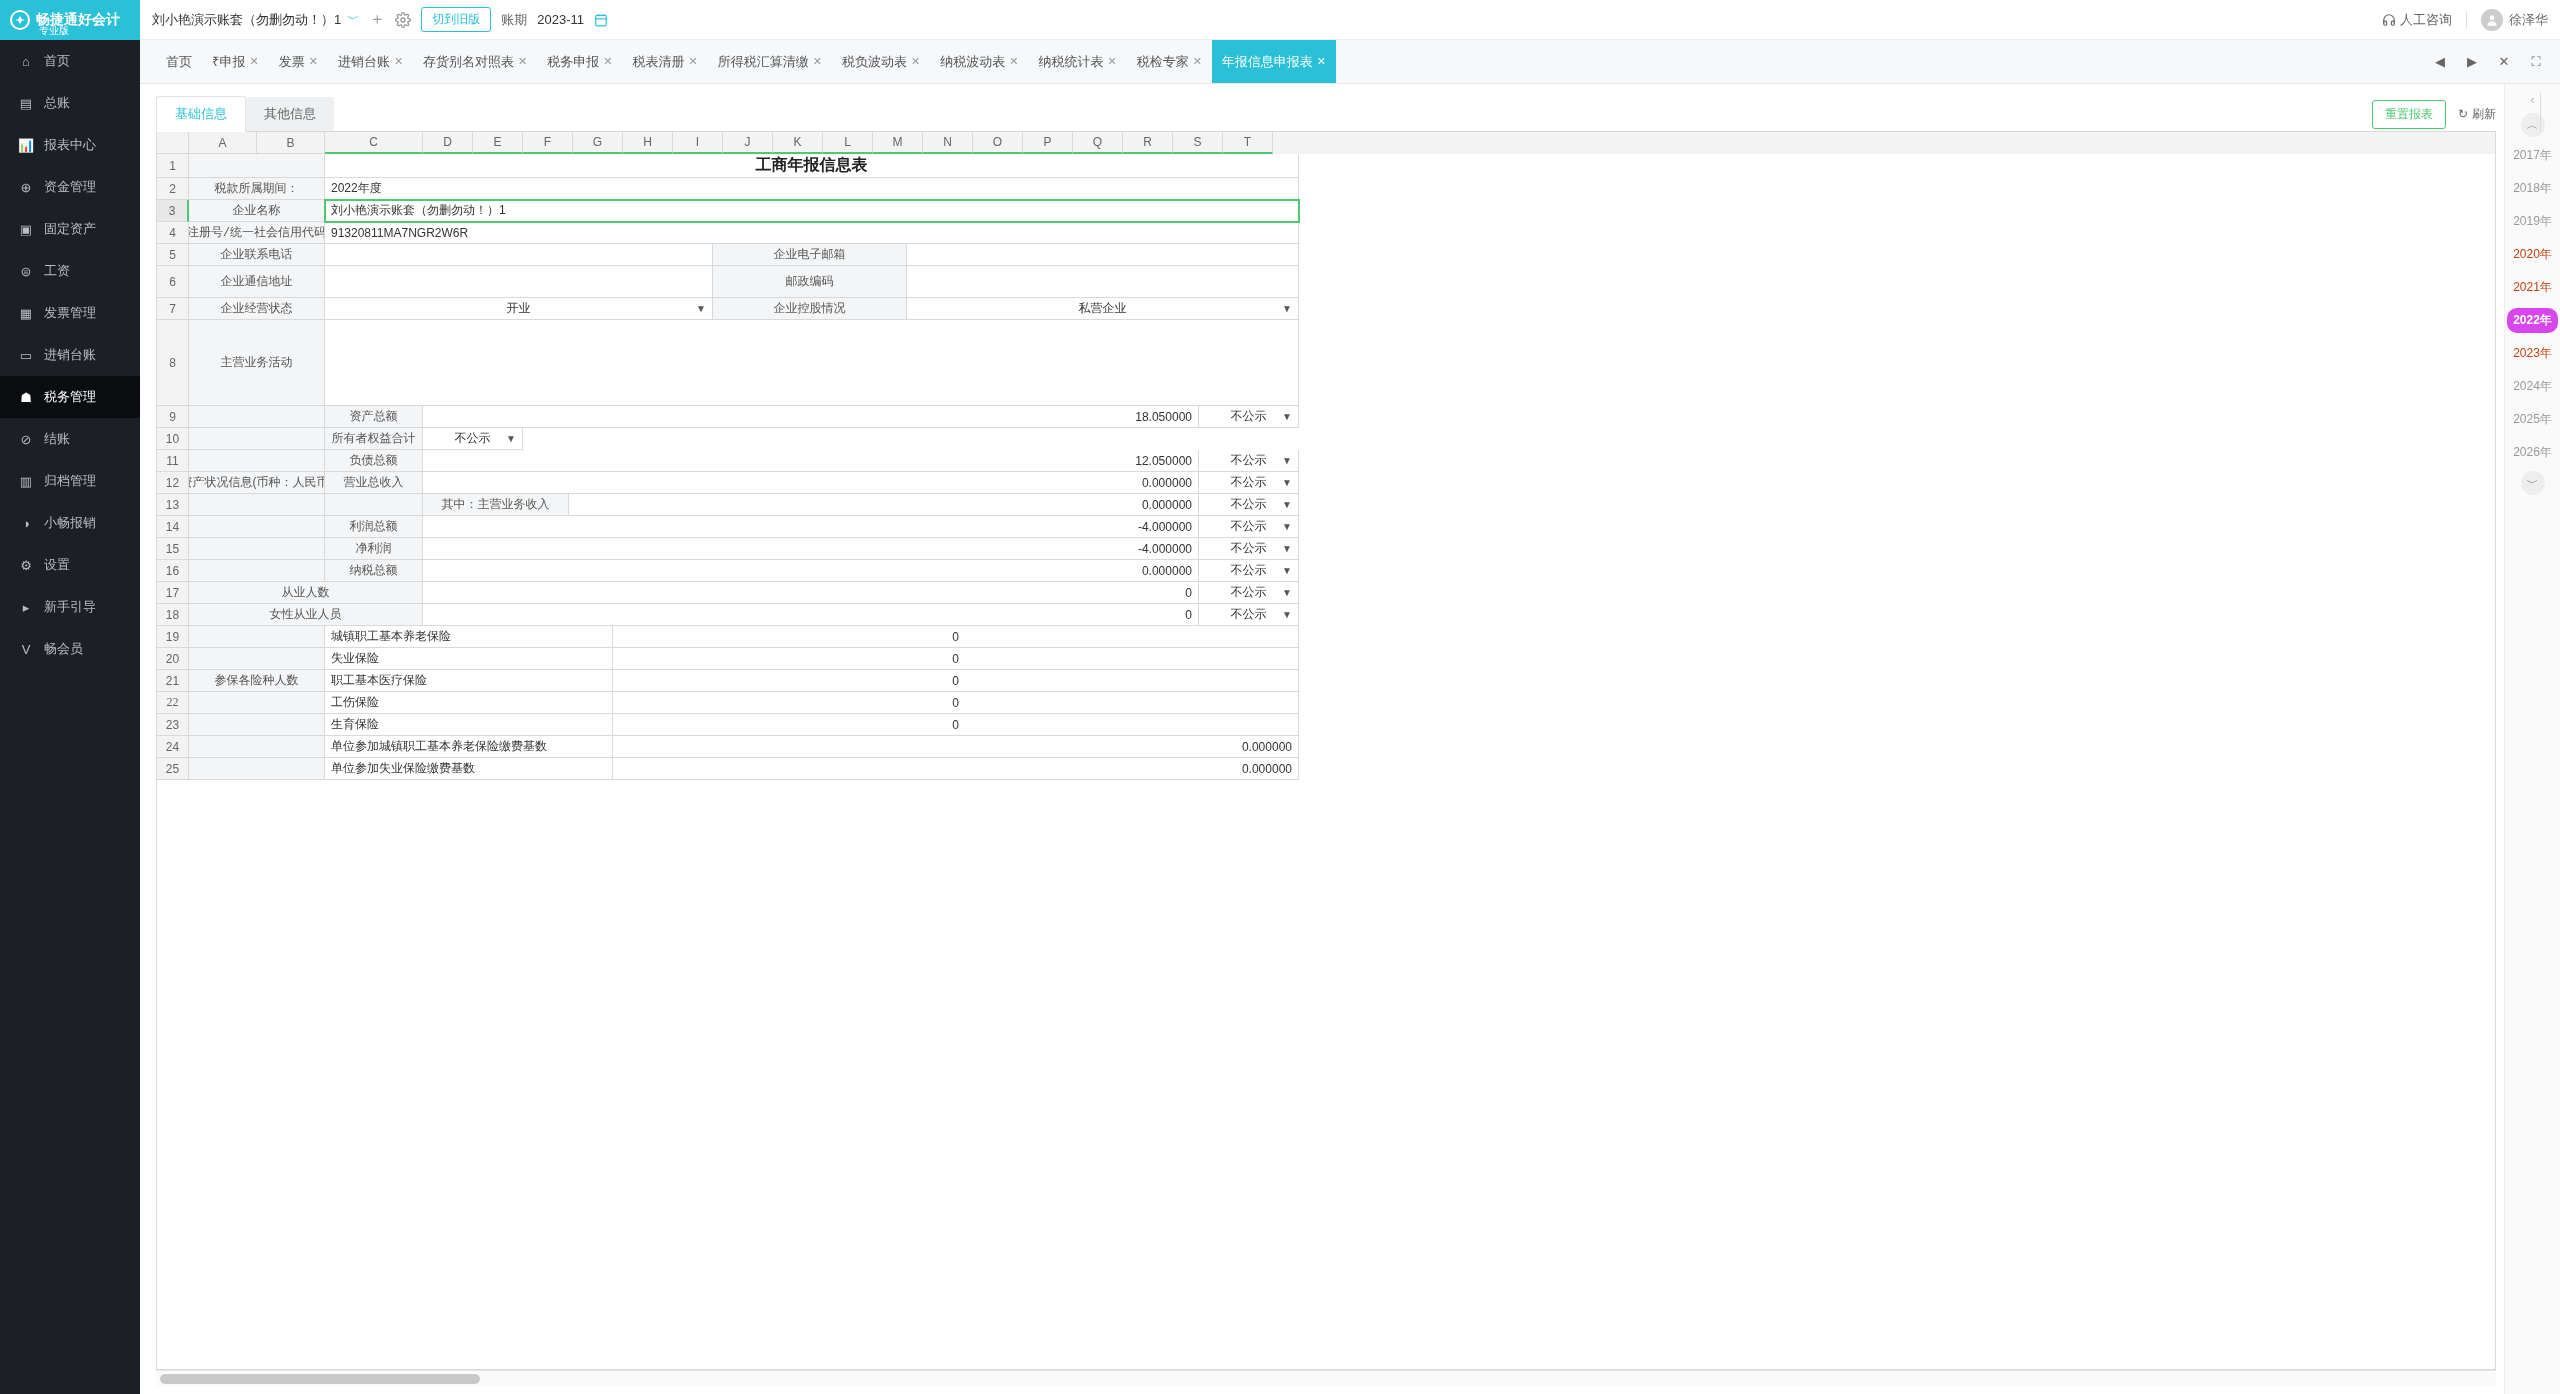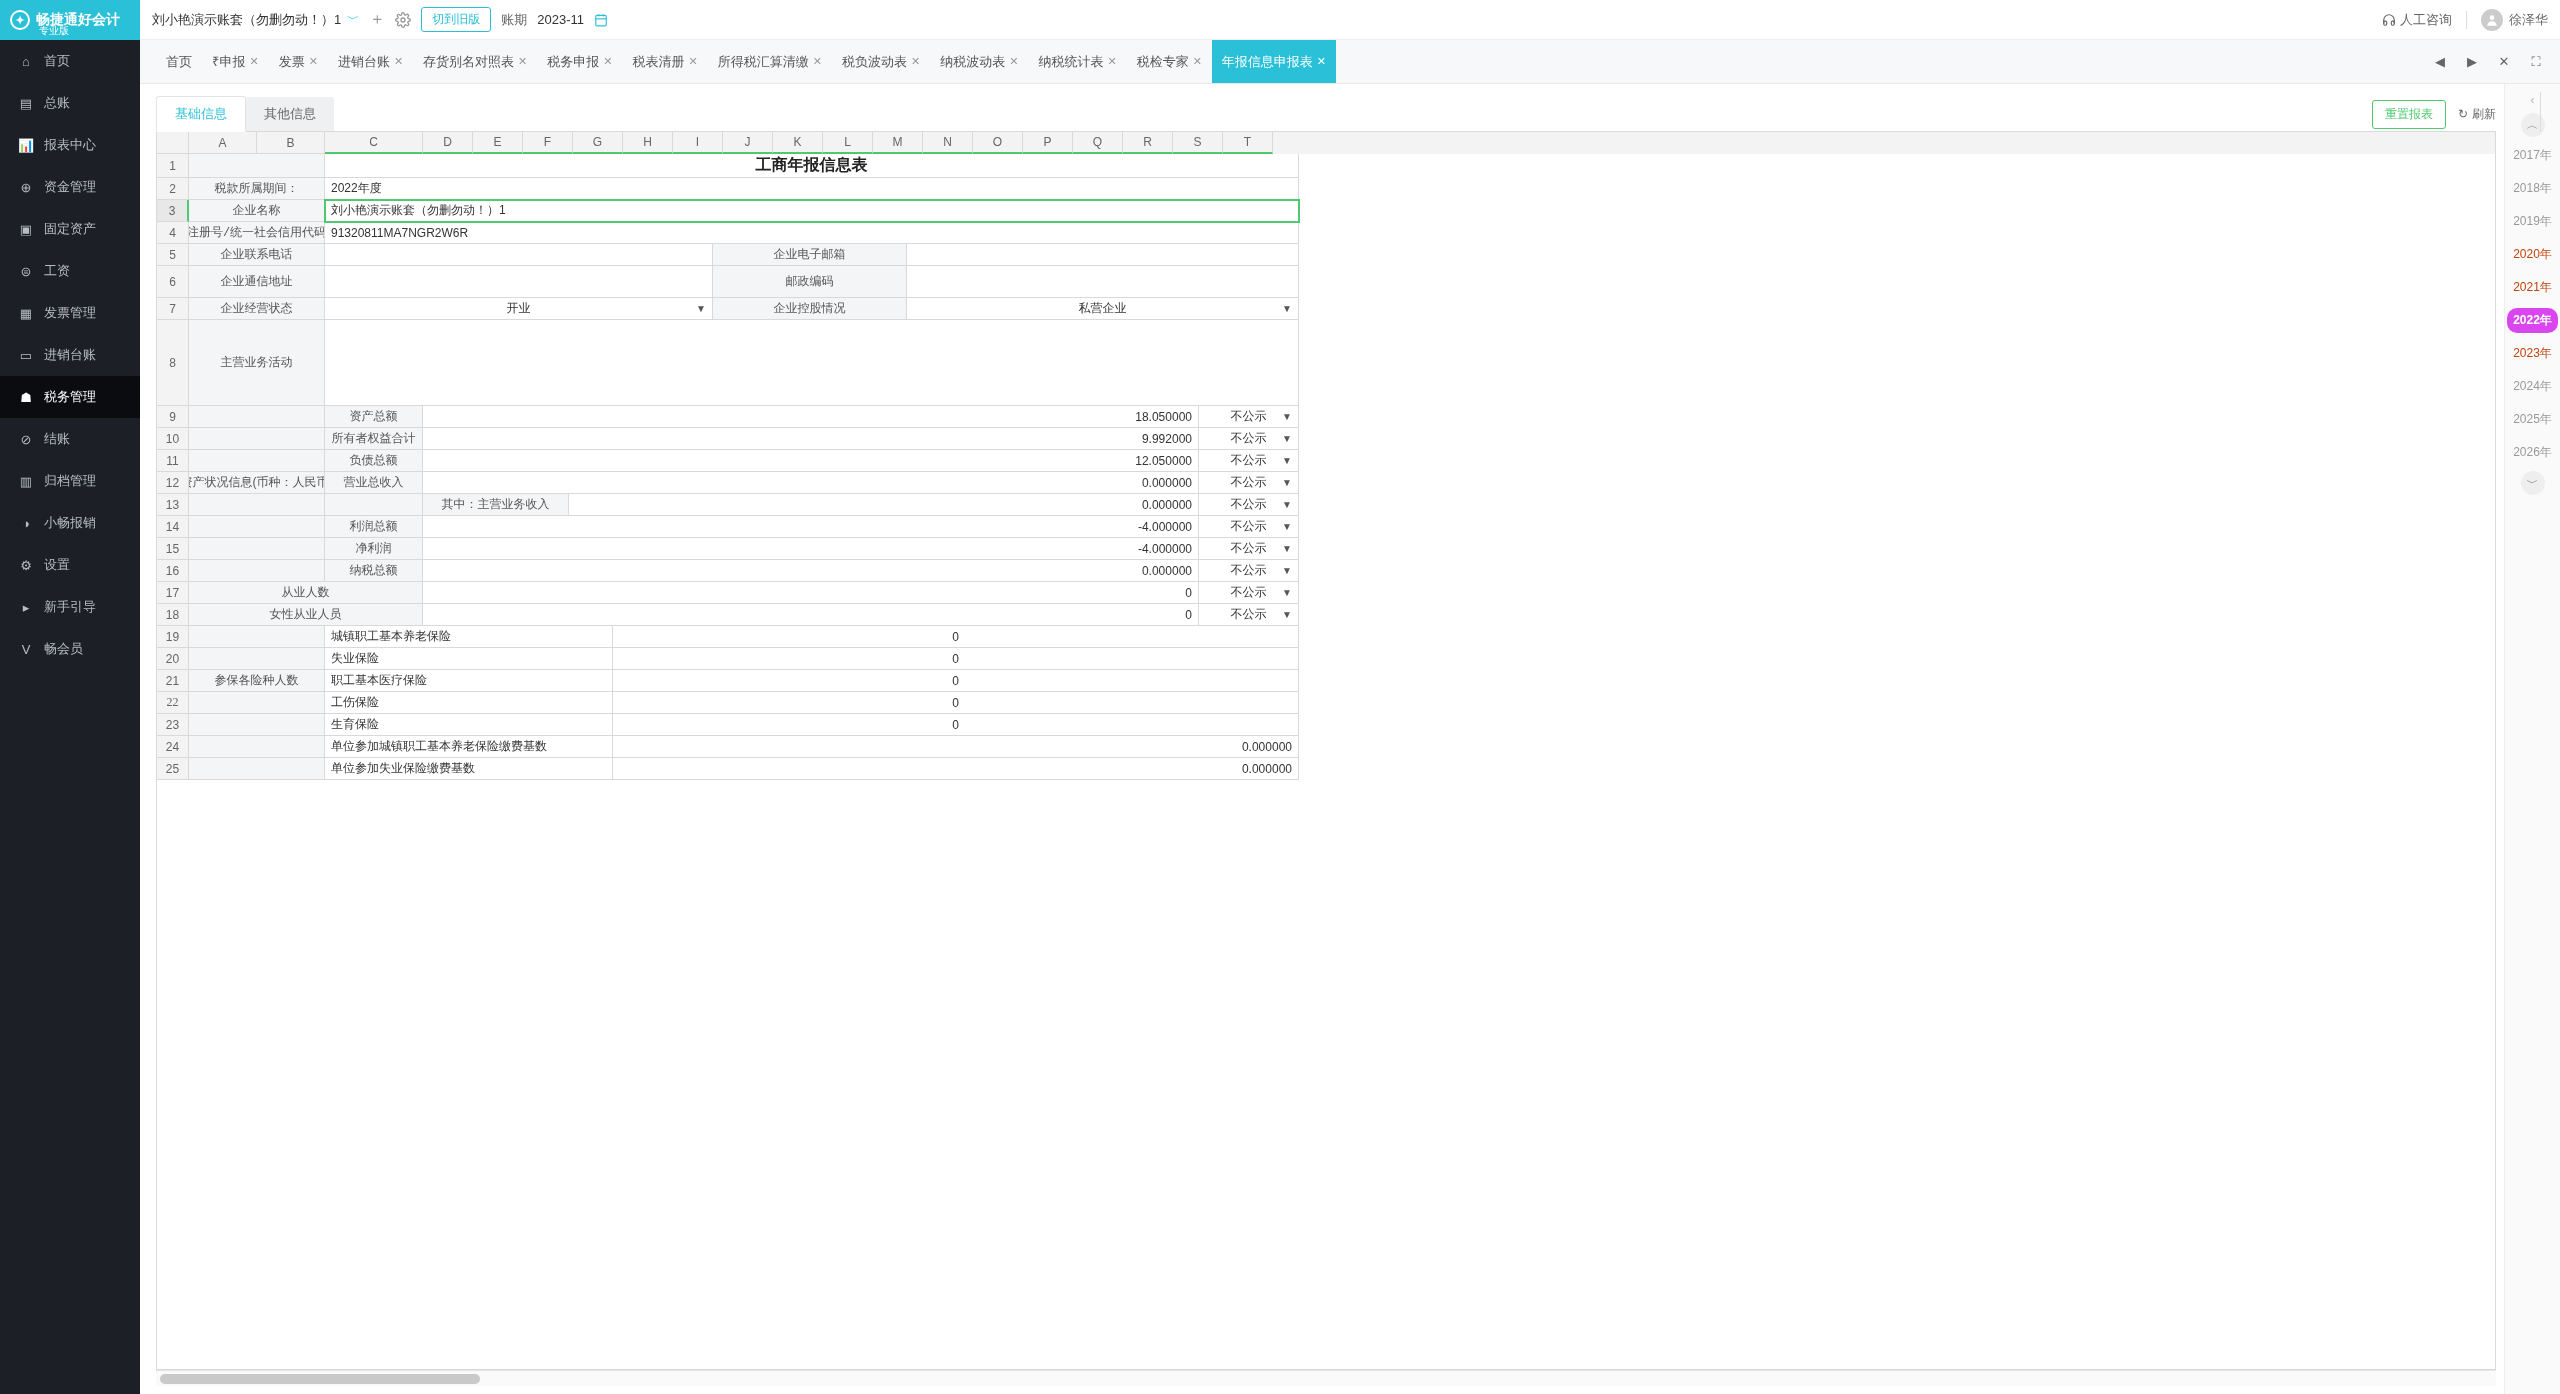--- a/index.html
+++ b/index.html
@@ -355,21 +355,20 @@
                 <div class="row-h" style="height: 22px;">9</div>
                 <div class="cell label" style="width: 136px; height: 22px;"></div>
                 <div class="cell label" style="width: 98px; height: 22px;">资产总额</div>
                 <div class="cell val-right" style="width: 776px; height: 22px;">18.050000</div>
                 <div class="cell dd" style="width: 100px; height: 22px;">不公示<span class="dd-arrow">▼</span></div>
               </div>
               <div class="grow">
                 <div class="row-h" style="height: 22px;">10</div>
                 <div class="cell label" style="width: 136px; height: 22px;"></div>
                 <div class="cell label" style="width: 98px; height: 22px;">所有者权益合计</div>
-                <div class="cell val-right" style="width: 776px; height: 22px;">9.992000</div>
                 <div class="cell dd" style="width: 100px; height: 22px;">不公示<span class="dd-arrow">▼</span></div>
               </div>
               <div class="grow">
                 <div class="row-h" style="height: 22px;">11</div>
                 <div class="cell label" style="width: 136px; height: 22px;"></div>
                 <div class="cell label" style="width: 98px; height: 22px;">负债总额</div>
                 <div class="cell val-right" style="width: 776px; height: 22px;">12.050000</div>
                 <div class="cell dd" style="width: 100px; height: 22px;">不公示<span class="dd-arrow">▼</span></div>
               </div>
               <div class="grow">

